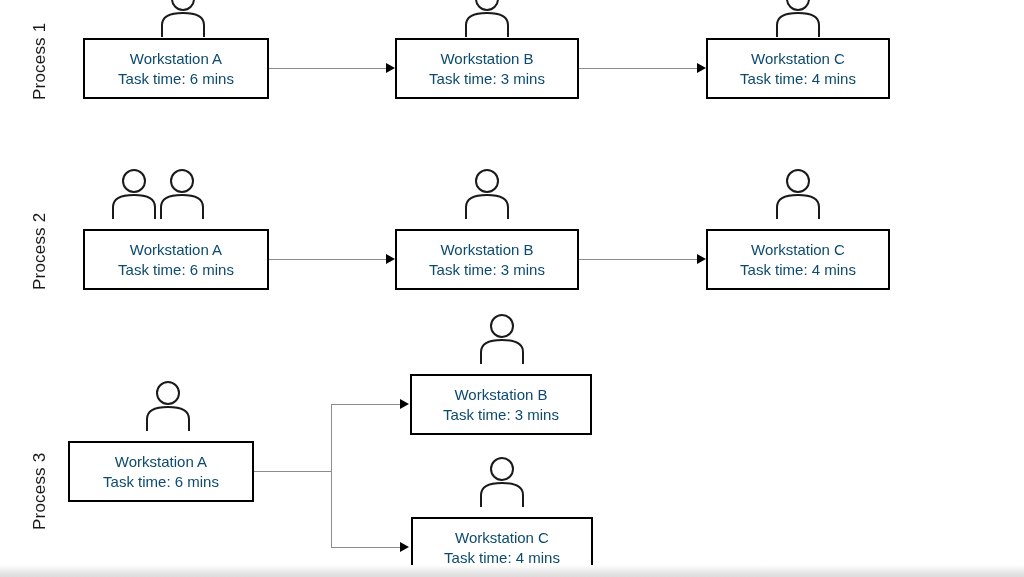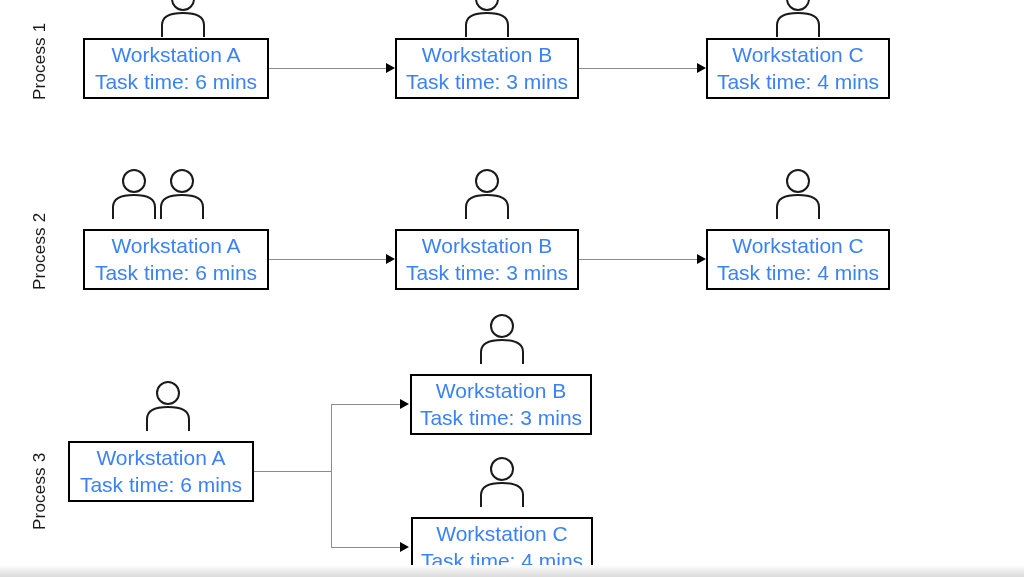--- a/index.html
+++ b/index.html
@@ -37,22 +37,22 @@
     border: 2px solid #000000;
     background: #ffffff;
     display: flex;
     flex-direction: column;
     align-items: center;
     justify-content: center;
     line-height: 1.28;
   }
   .ws-title,
   .ws-time {
-    font-size: 21px;
-    color: #3b82f6;
+    font-size: 15px;
+    color: #0c4a6e;
     white-space: nowrap;
   }
 
   
   .person {
     position: absolute;
     width: 48px;
     height: 52px;
     overflow: hidden;
   }

